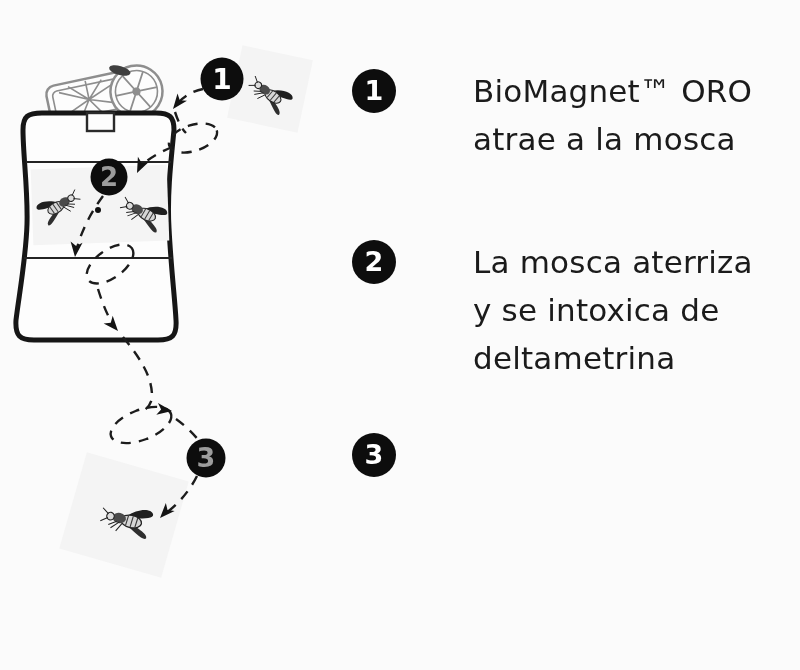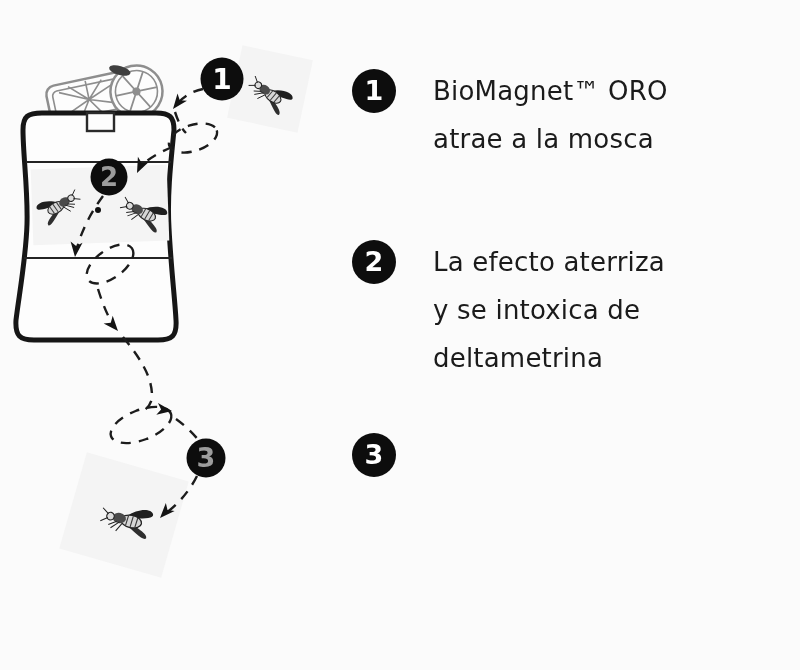--- a/index.html
+++ b/index.html
@@ -21,23 +21,24 @@
   .step-row.r3{top:431px;}
   .step-badge{
     flex:0 0 auto;
     width:44px;height:44px;border-radius:50%;
     background:#0d0d0d;color:#ffffff;
     font-size:27px;font-weight:bold;line-height:44px;text-align:center;
     margin-top:2px;
     letter-spacing:0;
   }
   .step-text{
-    font-size:26px;line-height:48px;color:#1b1b1b;
+    font-size:31px;line-height:48px;color:#1b1b1b;
     white-space:pre-line;
     letter-spacing:0.2px;
+    margin-left:40px;
   }
   
   .dash{fill:none;stroke:#1c1c1c;stroke-width:2.4;stroke-dasharray:10 8;}
   .arrow{fill:#141414;stroke:none;}
   .bag-outline{fill:#fdfdfd;stroke:#161616;stroke-width:5;stroke-linejoin:round;}
   .bag-line{stroke:#242424;stroke-width:2;fill:none;}
   .photo{fill:#f4f4f4;stroke:none;}
   .badge-circle{fill:#0d0d0d;stroke:none;}
   .badge-num{font-family:"DejaVu Sans","Liberation Sans",sans-serif;font-weight:bold;text-anchor:middle;}
   .num-white{fill:#ffffff;}
@@ -127,21 +128,21 @@
   </svg>
 
   <div class="steps">
     <div class="step-row r1">
       <div class="step-badge">1</div>
       <div class="step-text">BioMagnet™ ORO
 atrae a la mosca</div>
     </div>
     <div class="step-row r2">
       <div class="step-badge">2</div>
-      <div class="step-text">La efecto aterriza
+      <div class="step-text">La mosca aterriza
 y se intoxica de
 deltametrina</div>
     </div>
     <div class="step-row r3">
       <div class="step-badge">3</div>
     </div>
   </div>
 
 </div>
 

